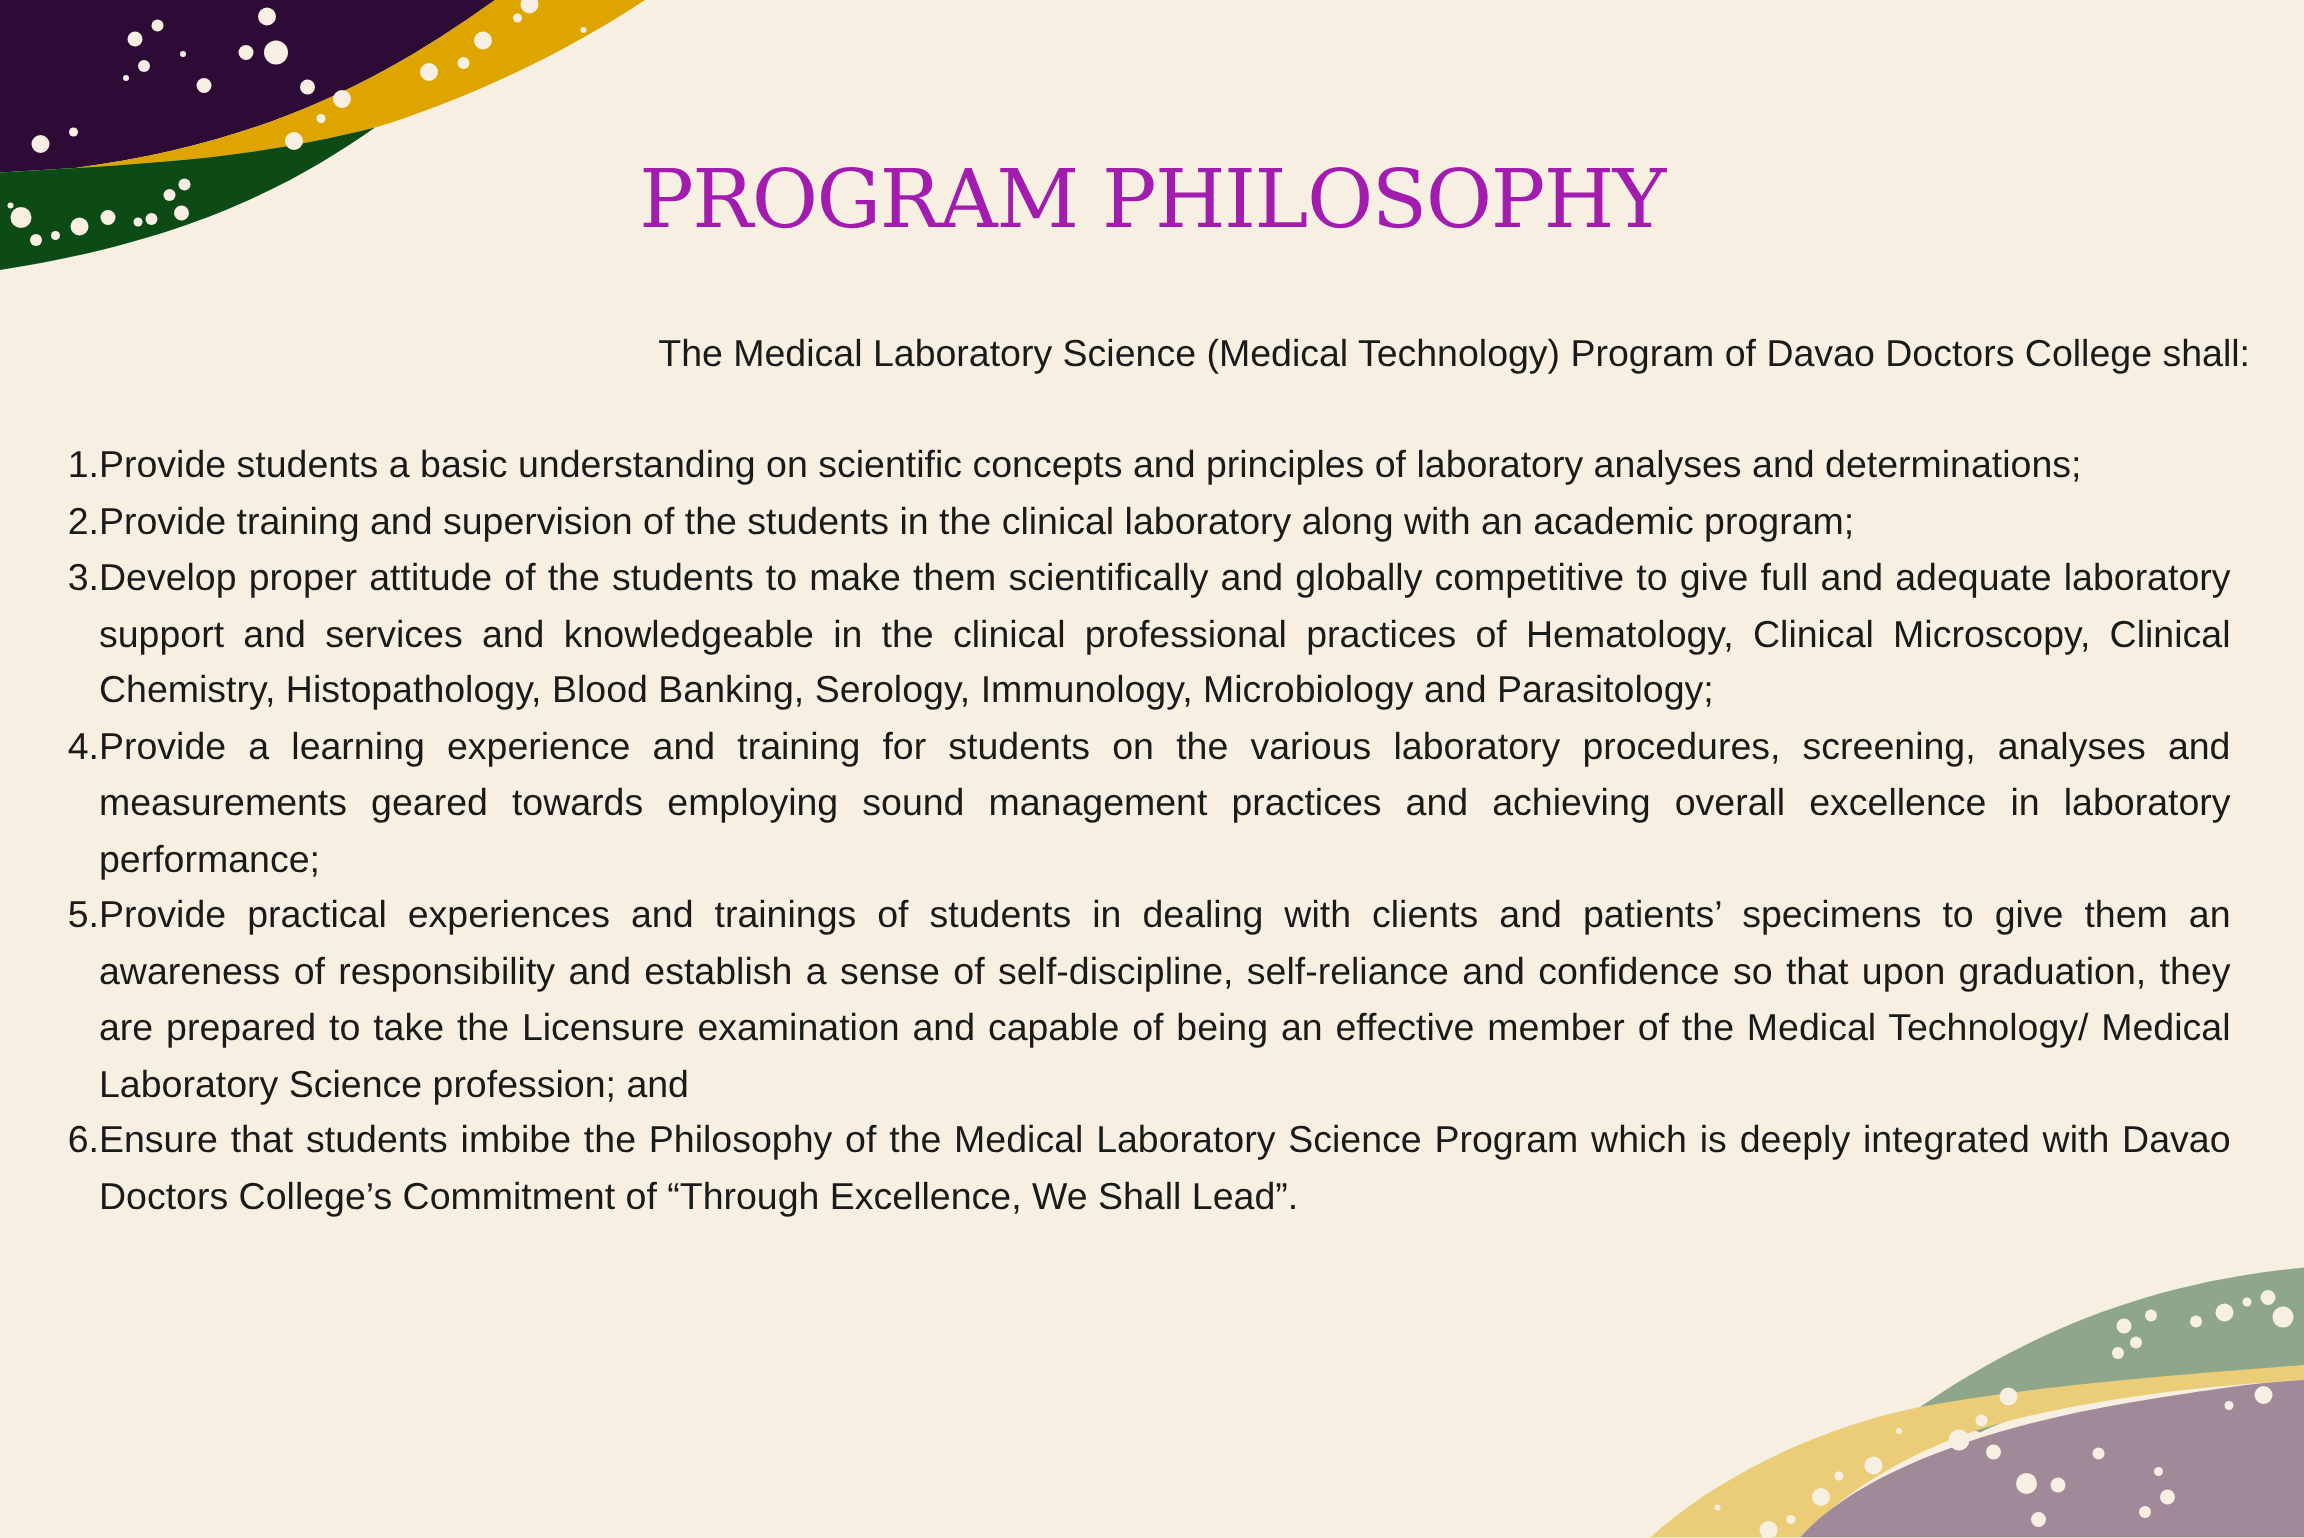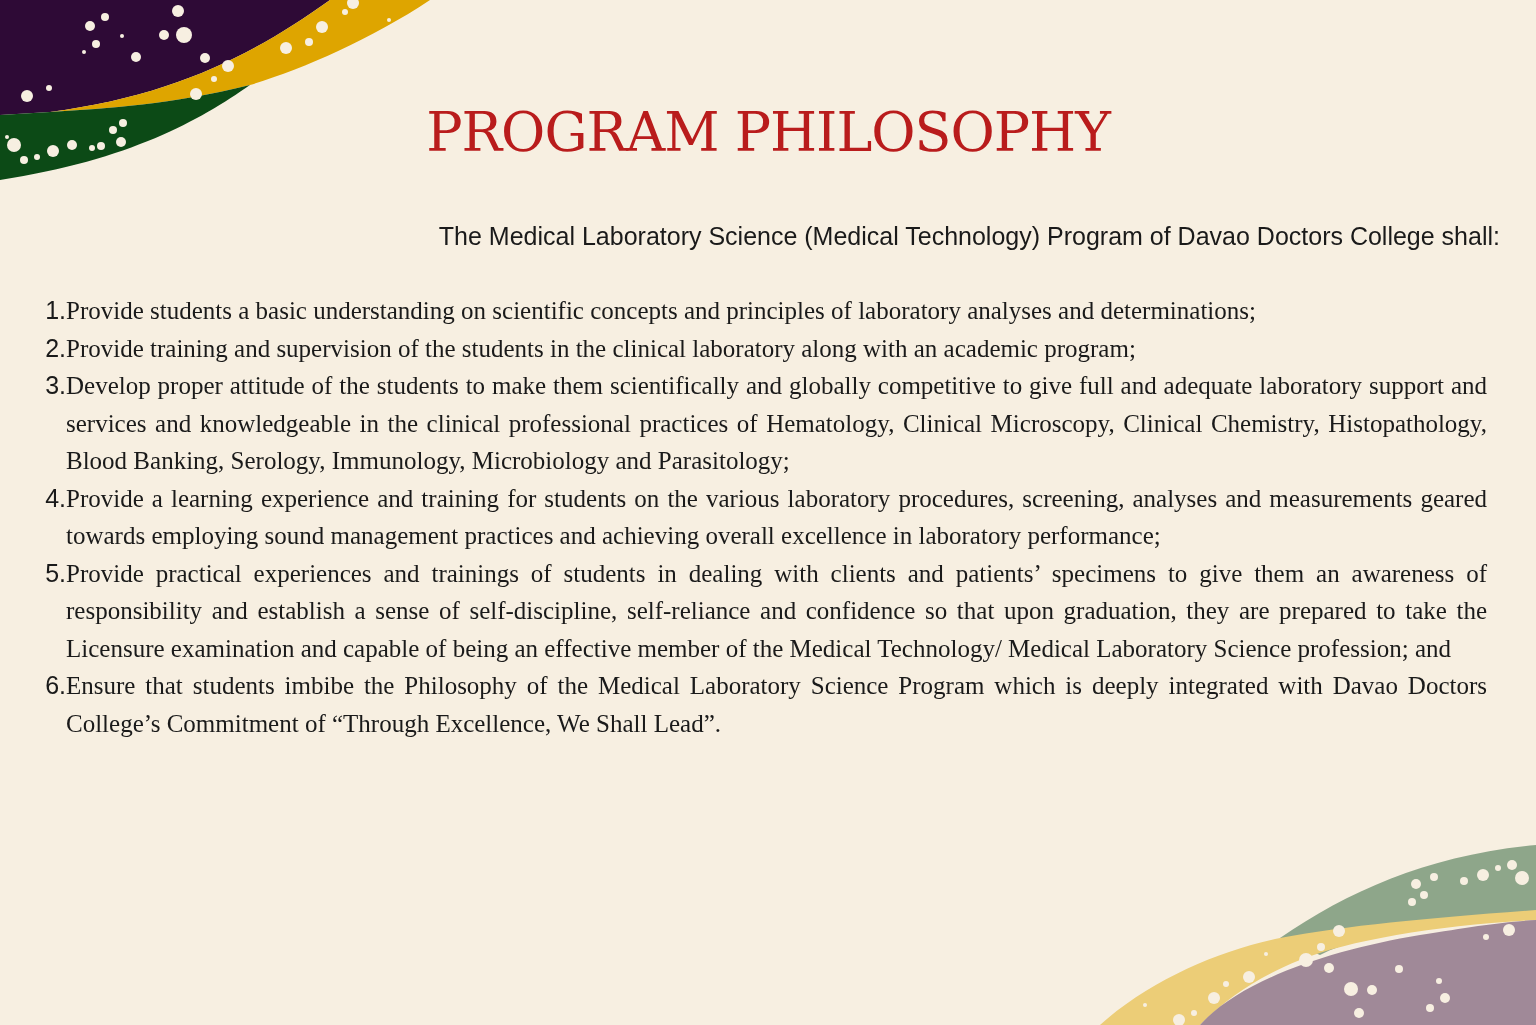--- a/index.html
+++ b/index.html
@@ -10,37 +10,37 @@
       color: #1a1a1a;
     }
     .deco { position: absolute; pointer-events: none; }
     .deco-tl { left: 0; top: 0; width: 440px; height: 190px; }
     .deco-br { right: 0; bottom: 0; width: 446px; height: 195px; }
     .title {
       position: absolute; left: 0; right: 0; top: 98px;
       text-align: center;
       font-family: "DejaVu Serif", "Liberation Serif", serif;
       font-size: 54px; font-weight: normal; letter-spacing: -1px;
-      color: #b91c1c;
+      color: #a21caf;
       margin: 0; line-height: 70px;
       transform: scaleX(1.0);
     }
     .intro {
       position: absolute; left: 20px; top: 219px; width: 1480px;
       font-size: 25px; line-height: 34px; margin: 0; text-align: right;
     }
     ol.items {
       position: absolute; left: 20px; top: 292px; width: 1467px;
       margin: 0; padding: 0; list-style: none;
     }
     ol.items li {
       display: flex; font-size: 25px; line-height: 37.5px;
     }
     ol.items .num { width: 46px; flex: none; text-align: right; padding-right: 0px; box-sizing: border-box; }
-    ol.items .txt { flex: 1; text-align: justify; font-family: Liberation Serif, serif; }
+    ol.items .txt { flex: 1; text-align: justify; }
   </style>
 </head>
 <body>
 
 <svg class="deco deco-tl" viewBox="0 0 440 190">
   <path d="M0,0 H330 C260,50 180,95 50,112 L0,115 Z" fill="#2e0a36"></path>
   <path d="M330,0 H430 C370,40 300,70 250,85 C170,105 110,108 50,112 C180,95 260,50 330,0 Z" fill="#dea500"></path>
   <path d="M0,115 L50,112 C110,108 170,105 250,85 C200,120 130,160 0,180 Z" fill="#0c4a16"></path>
   <g fill="#f7efe1">
     <circle cx="178" cy="11" r="6"></circle>

